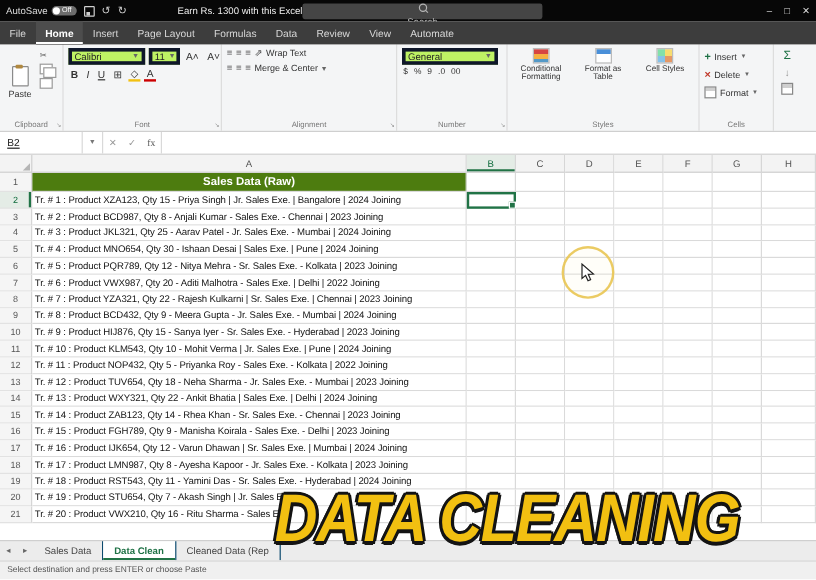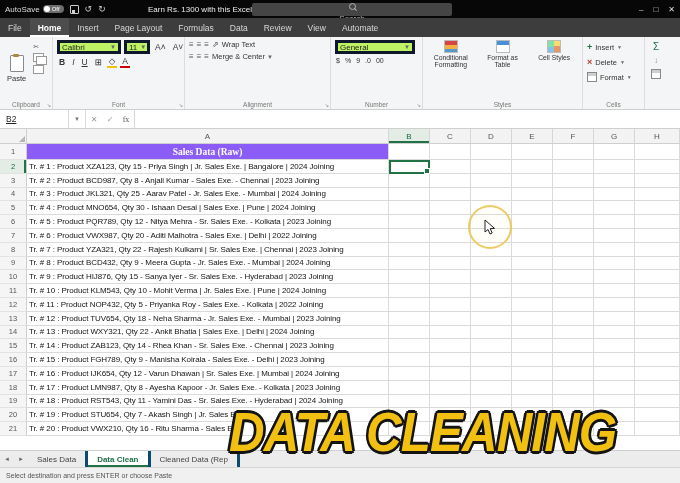--- a/index.html
+++ b/index.html
@@ -80,28 +80,28 @@
 
   
   .grid{position:absolute;top:144px;left:0;width:100%;z-index:2;background:#fff;}
   .grow{display:flex;height:13.8px;} .grow.r1{height:16px;}
   .rn{width:27px;background:#f5f5f5;border-right:1px solid #cfcfcf;border-bottom:1px solid #e2e2e2;color:#555;font-size:7.5px;display:flex;align-items:center;justify-content:center;box-sizing:border-box;flex:0 0 auto;}
   .rn.sel{background:#e4ece6;color:#0e6b3c;box-shadow:inset -2px 0 0 #217346;}
   .cell{border-right:1px solid #dadada;border-bottom:1px solid #dadada;box-sizing:border-box;background:#fff;position:relative;}
   .cell.ca{width:362px;flex:0 0 auto;font-size:8px;color:#141414;display:flex;align-items:center;padding-left:2px;white-space:nowrap;overflow:hidden;letter-spacing:-0.1px;}
   .cell.cb{width:41px;flex:0 0 auto;}
   .cell.last{flex:1 1 auto;width:auto;}
-  .cell.title-cell{background:#8b5cf6;color:#fff;font-weight:bold;justify-content:center;font-size:9.5px;padding-left:0;letter-spacing:0;font-family:Liberation Serif, serif;}
+  .cell.title-cell{background:#4d7c0f;color:#fff;font-weight:bold;justify-content:center;font-size:9.5px;padding-left:0;letter-spacing:0;}
   .cell.selected{border:2px solid #217346;z-index:3;}
   .cell.selected .handle{position:absolute;right:-2px;bottom:-2px;width:4px;height:4px;background:#217346;border:1px solid #fff;box-sizing:content-box;}
 
   
   .sheettabs{position:absolute;top:450px;left:0;width:100%;height:17px;background:#ececec;border-top:1px solid #cfcfcf;display:flex;align-items:stretch;font-size:8px;z-index:4;box-sizing:border-box;}
   .nav-ar{width:14px;display:flex;align-items:center;justify-content:center;color:#666;font-size:7px;}
-  .stab{display:flex;align-items:center;padding:0 9px;color:#444;border-right:3px solid #0c4a6e;white-space:nowrap;}
+  .stab{display:flex;align-items:center;padding:0 9px;color:#444;border-right:1px solid #0c4a6e;white-space:nowrap;}
   .stab.active{background:#fff;color:#1e7145;font-weight:bold;box-shadow:inset 0 -2px 0 #217346;}
 
   
   .statusbar{position:absolute;top:467px;left:0;width:100%;height:16px;background:#f0f0f0;border-top:1px solid #d6d6d6;display:flex;align-items:center;padding-left:6px;font-size:7px;color:#555;z-index:4;box-sizing:border-box;}
 
   
   .overlay-text{position:absolute;left:229px;top:404px;z-index:20;font-size:56px;line-height:56px;font-weight:bold;font-style:italic;color:#f2c011;white-space:nowrap;letter-spacing:-1px;transform:scaleX(0.88);transform-origin:left center;
     text-shadow:-2px -2px 0 #141414,2px -2px 0 #141414,-2px 2px 0 #141414,2px 2px 0 #141414,0 -3px 0 #141414,0 3px 0 #141414,-3px 0 0 #141414,3px 0 0 #141414;}
   .click-circle{position:absolute;left:468px;top:205px;width:44px;height:44px;border-radius:50%;border:2px solid rgba(233,198,83,0.9);background:rgba(255,244,180,0.08);z-index:15;box-sizing:border-box;display:flex;align-items:center;justify-content:center;}
 </style>

